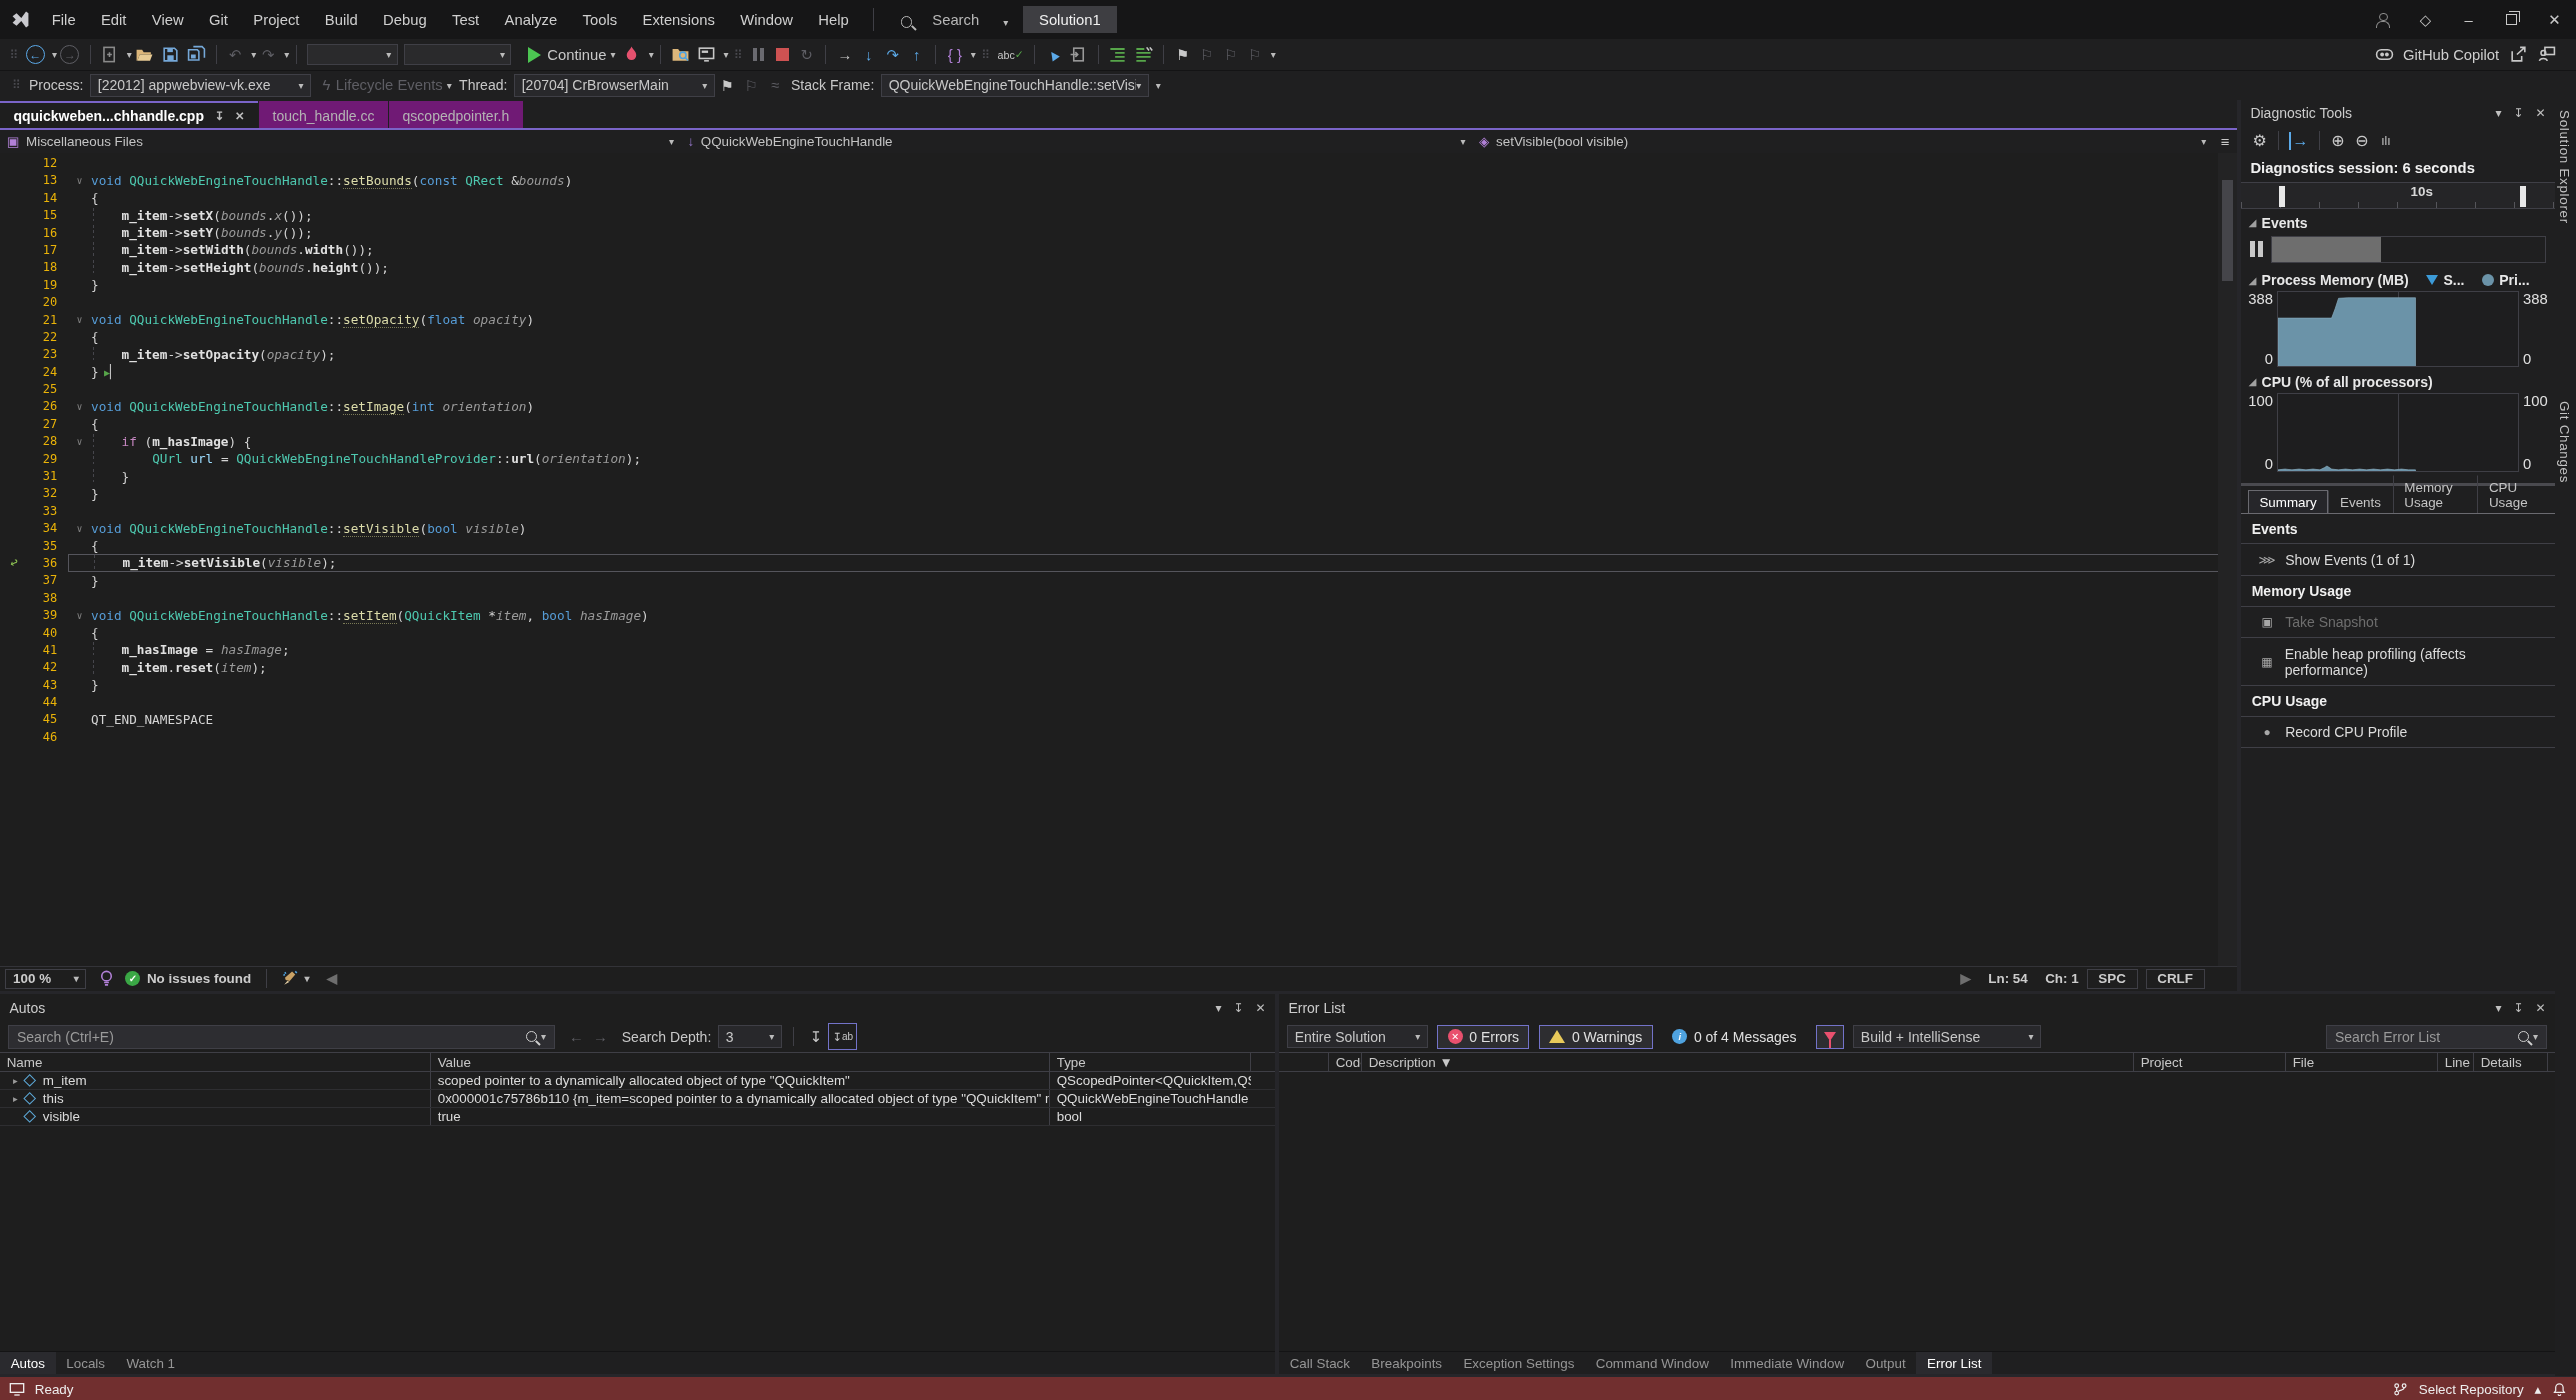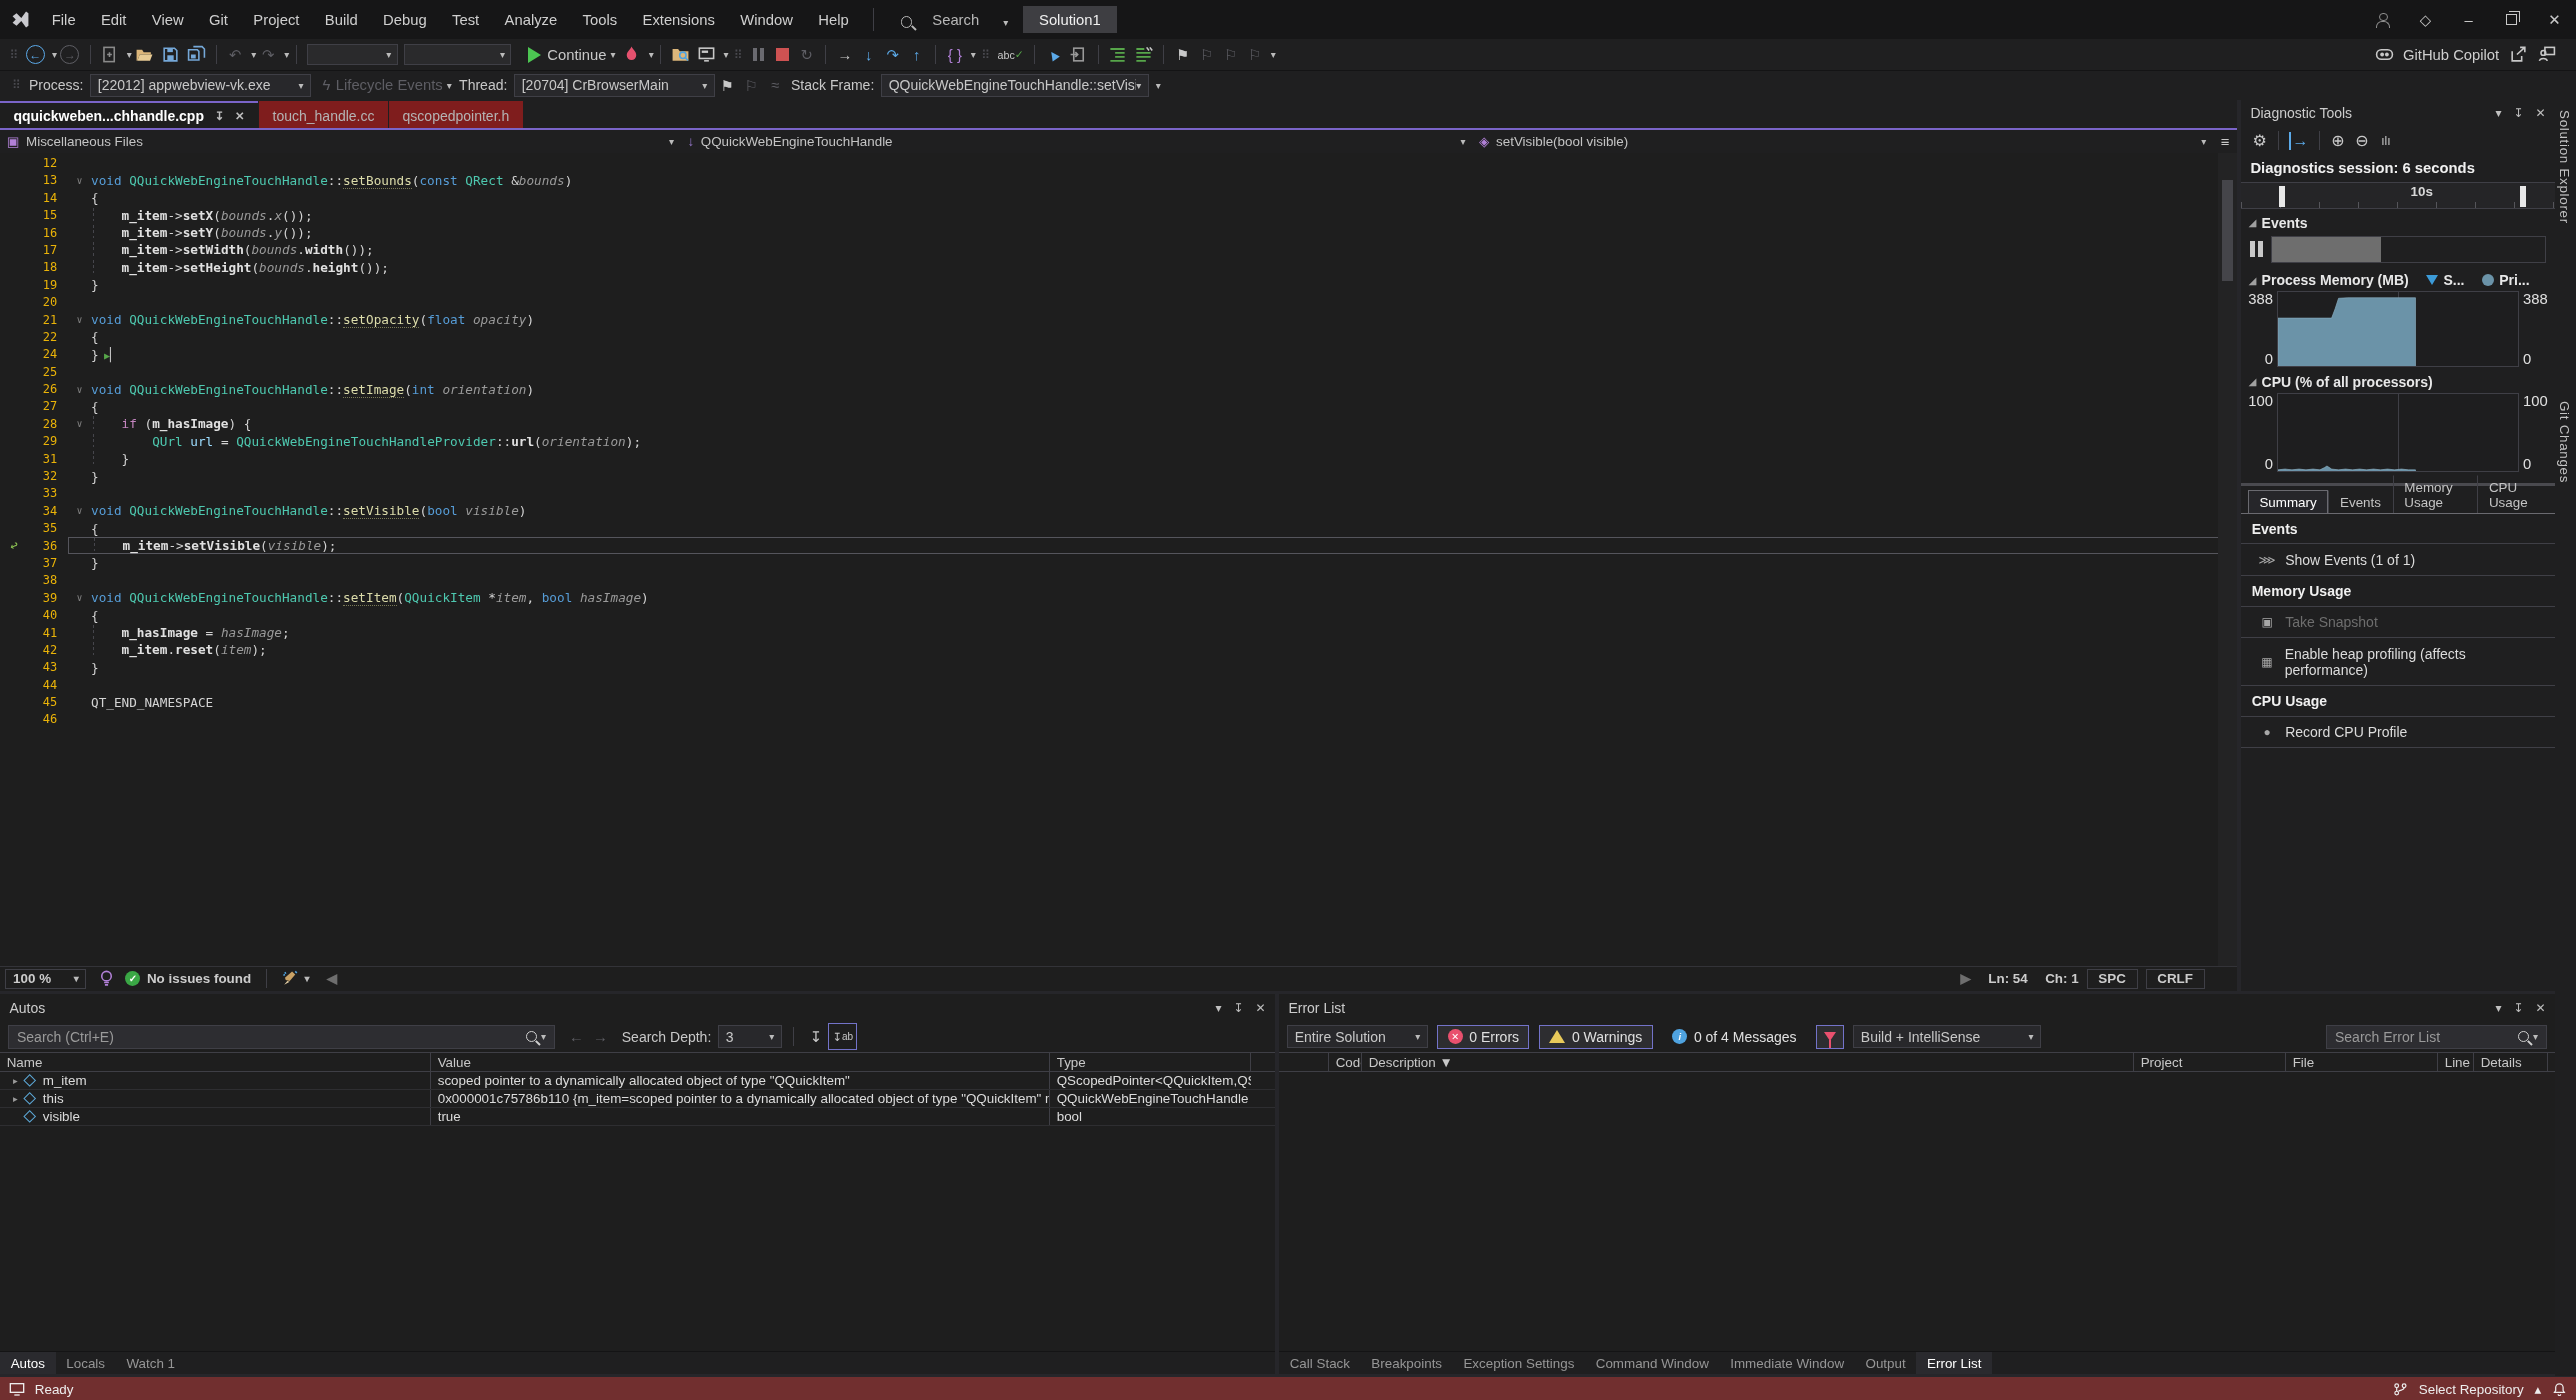--- a/index.html
+++ b/index.html
@@ -45,21 +45,21 @@
 
   
   #debugbar { left:0; top:70px; width:2576px; height:29.5px; background:#1F1F20; border-top:0.7px solid #141415; display:flex; align-items:center; padding:0 6.7px; font-size:14px; }
   .dlabel { color:#C8C8C8; margin:0 6.7px 0 4px; }
   .combo { display:flex; align-items:center; background:#28282B; border:0.7px solid #3F3F46; height:23px; padding:0 6.7px; font-size:14px; color:#C8C8C8; flex:none; }
   .combo .caret { margin-left:auto; }
 
   
   #editor { left:0; top:99px; width:2237px; height:892px; background:#1E1E1E; display:flex; flex-direction:column; }
   #tabstrip { height:29px; background:#1F1F20; display:flex; align-items:flex-end; }
-  .etab { height:27px; display:flex; align-items:center; padding:0 13.4px; background:#7f1d1d; color:#B4B4B4; font-size:14px; margin-right:1.3px; border-top:2px solid transparent; }
+  .etab { height:27px; display:flex; align-items:center; padding:0 13.4px; background:#701a75; color:#B4B4B4; font-size:14px; margin-right:1.3px; border-top:2px solid transparent; }
   .etab.active { background:#1E1E1E; color:#FFFFFF; font-weight:bold; border-top:2.7px solid #7A64C8; }
   .etab .ticon { margin-left:10.7px; font-size:11.4px; color:#C0C0C0; }
   #tab-accent { height:2px; background:#7A64C8; }
   #navbar { height:23px; background:#1F1F20; display:flex; align-items:center; font-size:13.4px; color:#C4C4C4; }
   .navseg { display:flex; align-items:center; height:100%; padding:0 6.7px; }
   .navseg .caret { margin-left:auto; }
   #codewrap { flex:1; position:relative; background:#1E1E1E; overflow:hidden; }
   #code-lines { font-family:"DejaVu Sans Mono", monospace; font-size:12.7px; padding-top:1.3px; }
   .line { display:flex; height:17.4px; align-items:center; }
   .bpm { width:28px; flex:none; text-align:center; }
@@ -490,20 +490,28 @@
         <div class="line">
           <span class="bpm"></span>
           <span class="lnum">22</span>
           <span class="lrow">
             <span class="foldm"></span>
             <span class="ltext"><span class="tok-d">{</span></span>
           </span>
         </div>
         <div class="line">
           <span class="bpm"></span>
+          <span class="lnum">23</span>
+          <span class="lrow">
+            <span class="foldm"></span>
+            <span class="ltext"><span class="tok-g">    </span><span class="tok-m">m_item</span><span class="tok-d">-&gt;</span><span class="tok-m">setOpacity</span><span class="tok-d">(</span><span class="tok-p">opacity</span><span class="tok-d">);</span></span>
+          </span>
+        </div>
+        <div class="line">
+          <span class="bpm"></span>
           <span class="lnum">24</span>
           <span class="lrow">
             <span class="foldm"></span>
             <span class="ltext"><span class="tok-d">}</span><span class="tok-r">▶</span><span class="tok-b">▏</span></span>
           </span>
         </div>
         <div class="line">
           <span class="bpm"></span>
           <span class="lnum">25</span>
           <span class="lrow">

